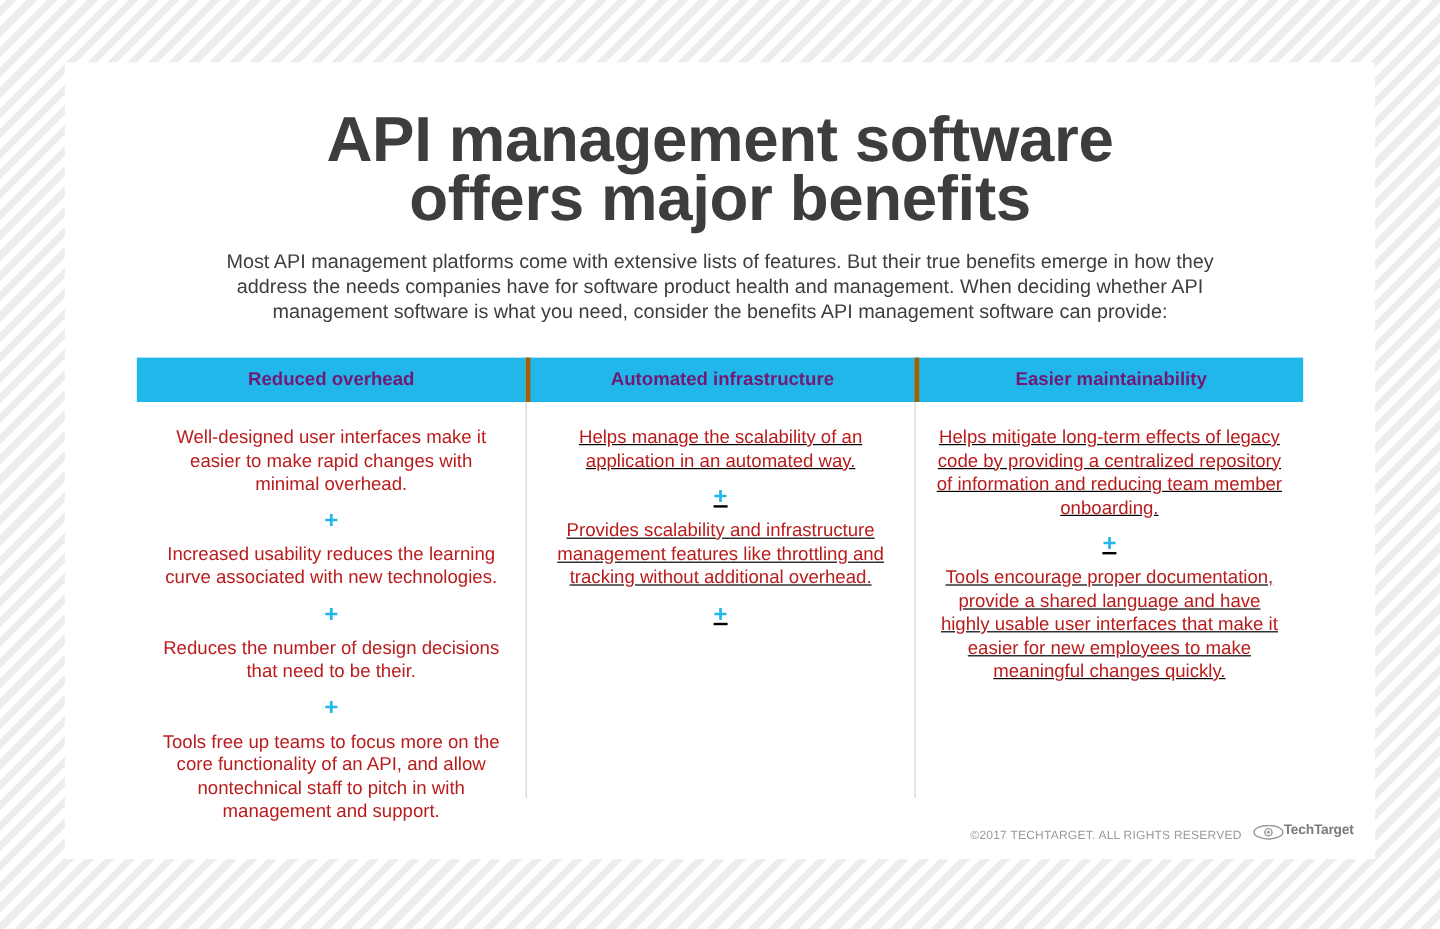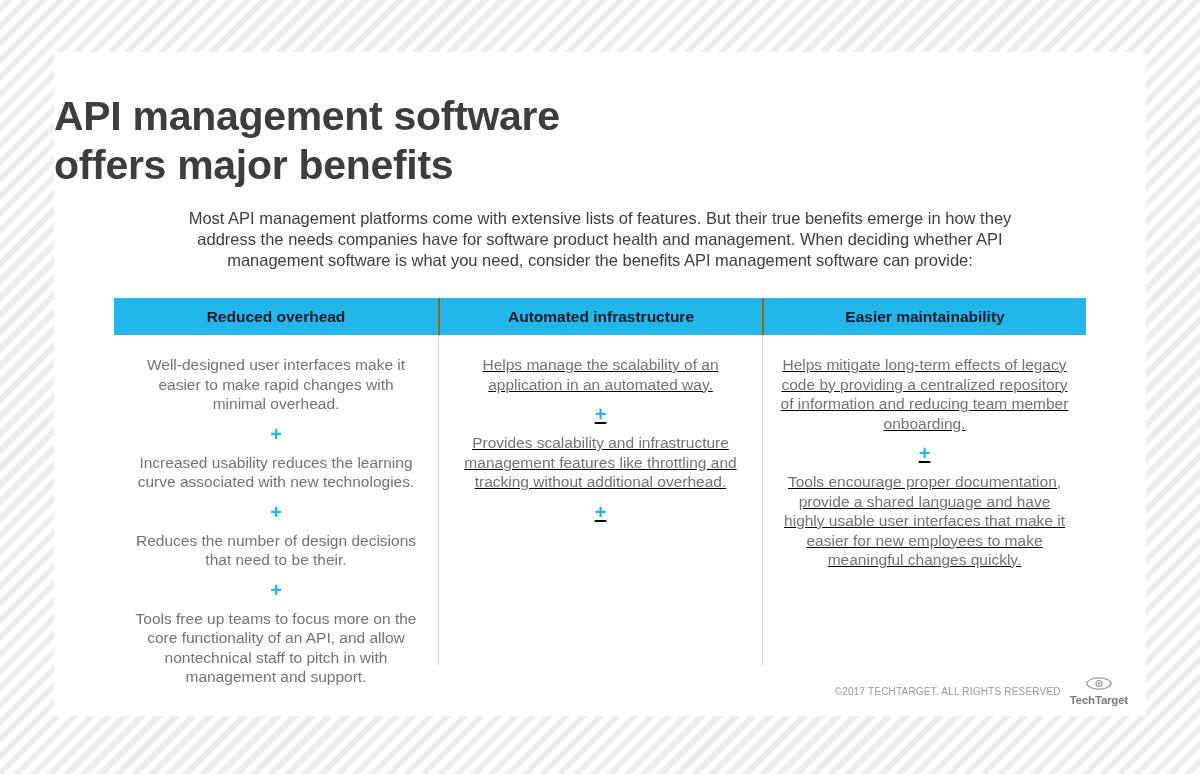--- a/index.html
+++ b/index.html
@@ -24,22 +24,23 @@
   #canvas {
     position: absolute;
     left: 54px;
     top: 52px;
     width: 1092px;
     height: 664px;
     background: #ffffff;
   }
 
   .title {
+    text-align: center;
     color: #3d3d3d;
-    font-size: 41px;
+    font-size: 53px;
     font-weight: bold;
     line-height: 49px;
     letter-spacing: -0.3px;
     padding-top: 40px;
   }
   .title .line2 { display: block; }
 
   .intro {
     margin: 18px auto 16px auto;
     width: 880px;
@@ -59,38 +60,38 @@
 
   .col {
     width: 324px;
     box-sizing: border-box;
     position: relative;
   }
   .col + .col .col-body { border-left: 1px solid #d4d4d4; text-decoration: underline; }
 
   .col-head {
     background: #22b7ea;
-    color: #0f172a;
+    color: #701a75;
     font-size: 15.5px;
     font-weight: bold;
     text-align: center;
     height: 37px;
     line-height: 37px;
   }
-  .col.divider-head .col-head { border-left: 2px solid #a16207; }
+  .col.divider-head .col-head { border-left: 4px solid #a16207; }
 
   .col-body {
     padding: 20px 16px 0 16px;
     box-sizing: border-box;
     min-height: 330px;
   }
 
   .item {
     text-align: center;
-    color: #737373;
+    color: #b91c1c;
     font-size: 15.5px;
     line-height: 19.5px;
   }
 
   .plus {
     text-align: center;
     color: #22b7ea;
     font-size: 20px;
     font-weight: bold;
     line-height: 20px;
@@ -106,22 +107,21 @@
     gap: 9px;
   }
   .copyright {
     color: #9a9a9a;
     font-size: 10px;
     letter-spacing: 0.2px;
     white-space: nowrap;
   }
   .logo {
     display: flex;
-    flex-direction: column;
-    align-items: center;
+    flex-direction: row;
     line-height: 1;
   }
   .logo .eye { margin-bottom: 2px; }
   .logo .brand {
     font-size: 11.5px;
     font-weight: bold;
     color: #7c7c7c;
     letter-spacing: -0.2px;
   }
 </style>

